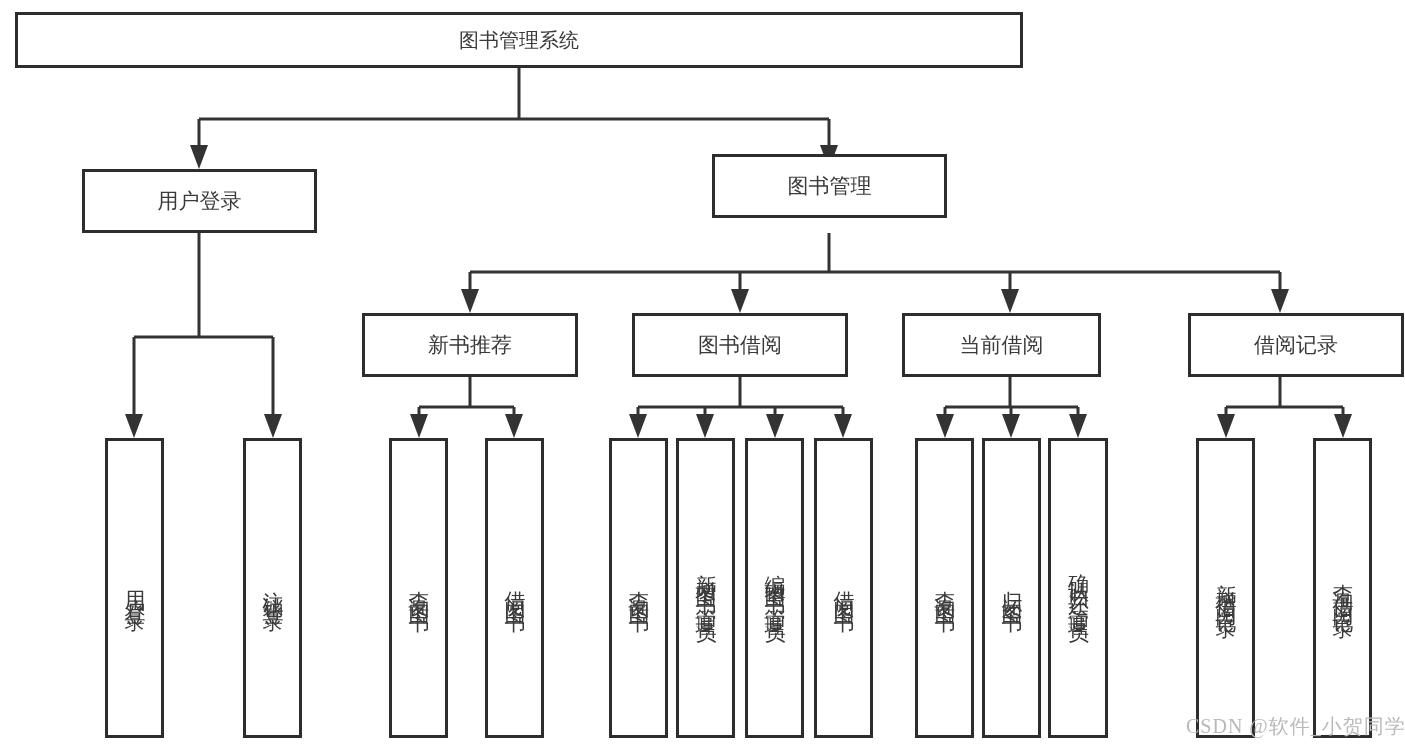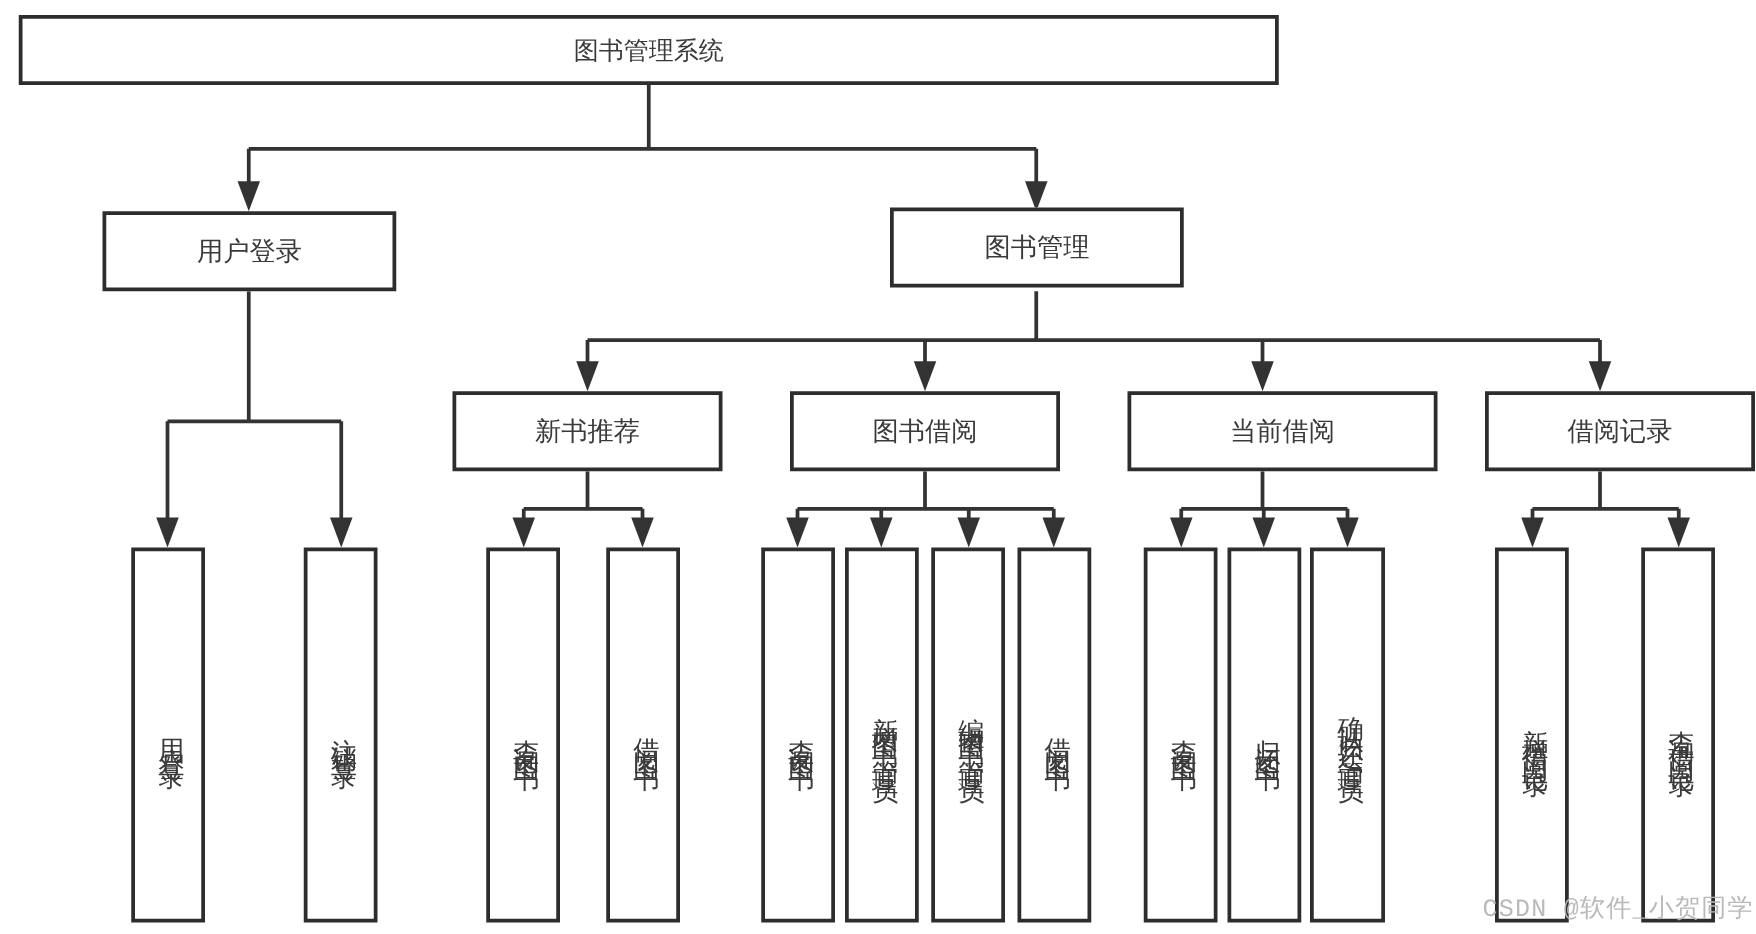--- a/index.html
+++ b/index.html
@@ -5,21 +5,21 @@
   html, body {
     margin: 0;
     padding: 0;
     background: #ffffff;
   }
   .canvas {
     position: relative;
     width: 1405px;
     height: 747px;
     background: #ffffff;
-    font-family: Liberation Mono, monospace;
+    font-family: Liberation Serif, serif;
     overflow: hidden;
   }
   svg.connectors {
     position: absolute;
     left: 0; top: 0;
     width: 1405px; height: 747px;
   }
   .node {
     position: absolute;
     box-sizing: border-box;
@@ -97,31 +97,31 @@
     </g>
   </svg>
 
   <div class="node root" style="left:15px; top:12px; width:1008px; height:56px;">
     <span>图书管理系统</span>
   </div>
 
   <div class="node branch" style="left:82px; top:169px; width:235px; height:64px;">
     <span>用户登录</span>
   </div>
-  <div class="node branch" style="left:712px; top:166px; width:235px; height:64px;">
+  <div class="node branch" style="left:712px; top:154px; width:235px; height:64px;">
     <span>图书管理</span>
   </div>
 
   <div class="node group" style="left:632px; top:313px; width:216px; height:64px;">
     <span>图书借阅</span>
   </div>
   <div class="node group" style="left:362px; top:313px; width:216px; height:64px;">
     <span>新书推荐</span>
   </div>
-  <div class="node group" style="left:902px; top:313px; width:248px; height:64px;">
+  <div class="node group" style="left:902px; top:313px; width:199px; height:64px;">
     <span>当前借阅</span>
   </div>
   <div class="node group" style="left:1172px; top:313px; width:216px; height:64px;margin-left:16px;">
     <span>借阅记录</span>
   </div>
 
   <div class="node leaf" style="left:105px; top:438px; width:59px; height:300px;">
     <span class="vtext">用户登录</span>
   </div>
   <div class="node leaf" style="left:243px; top:438px; width:59px; height:300px;">

